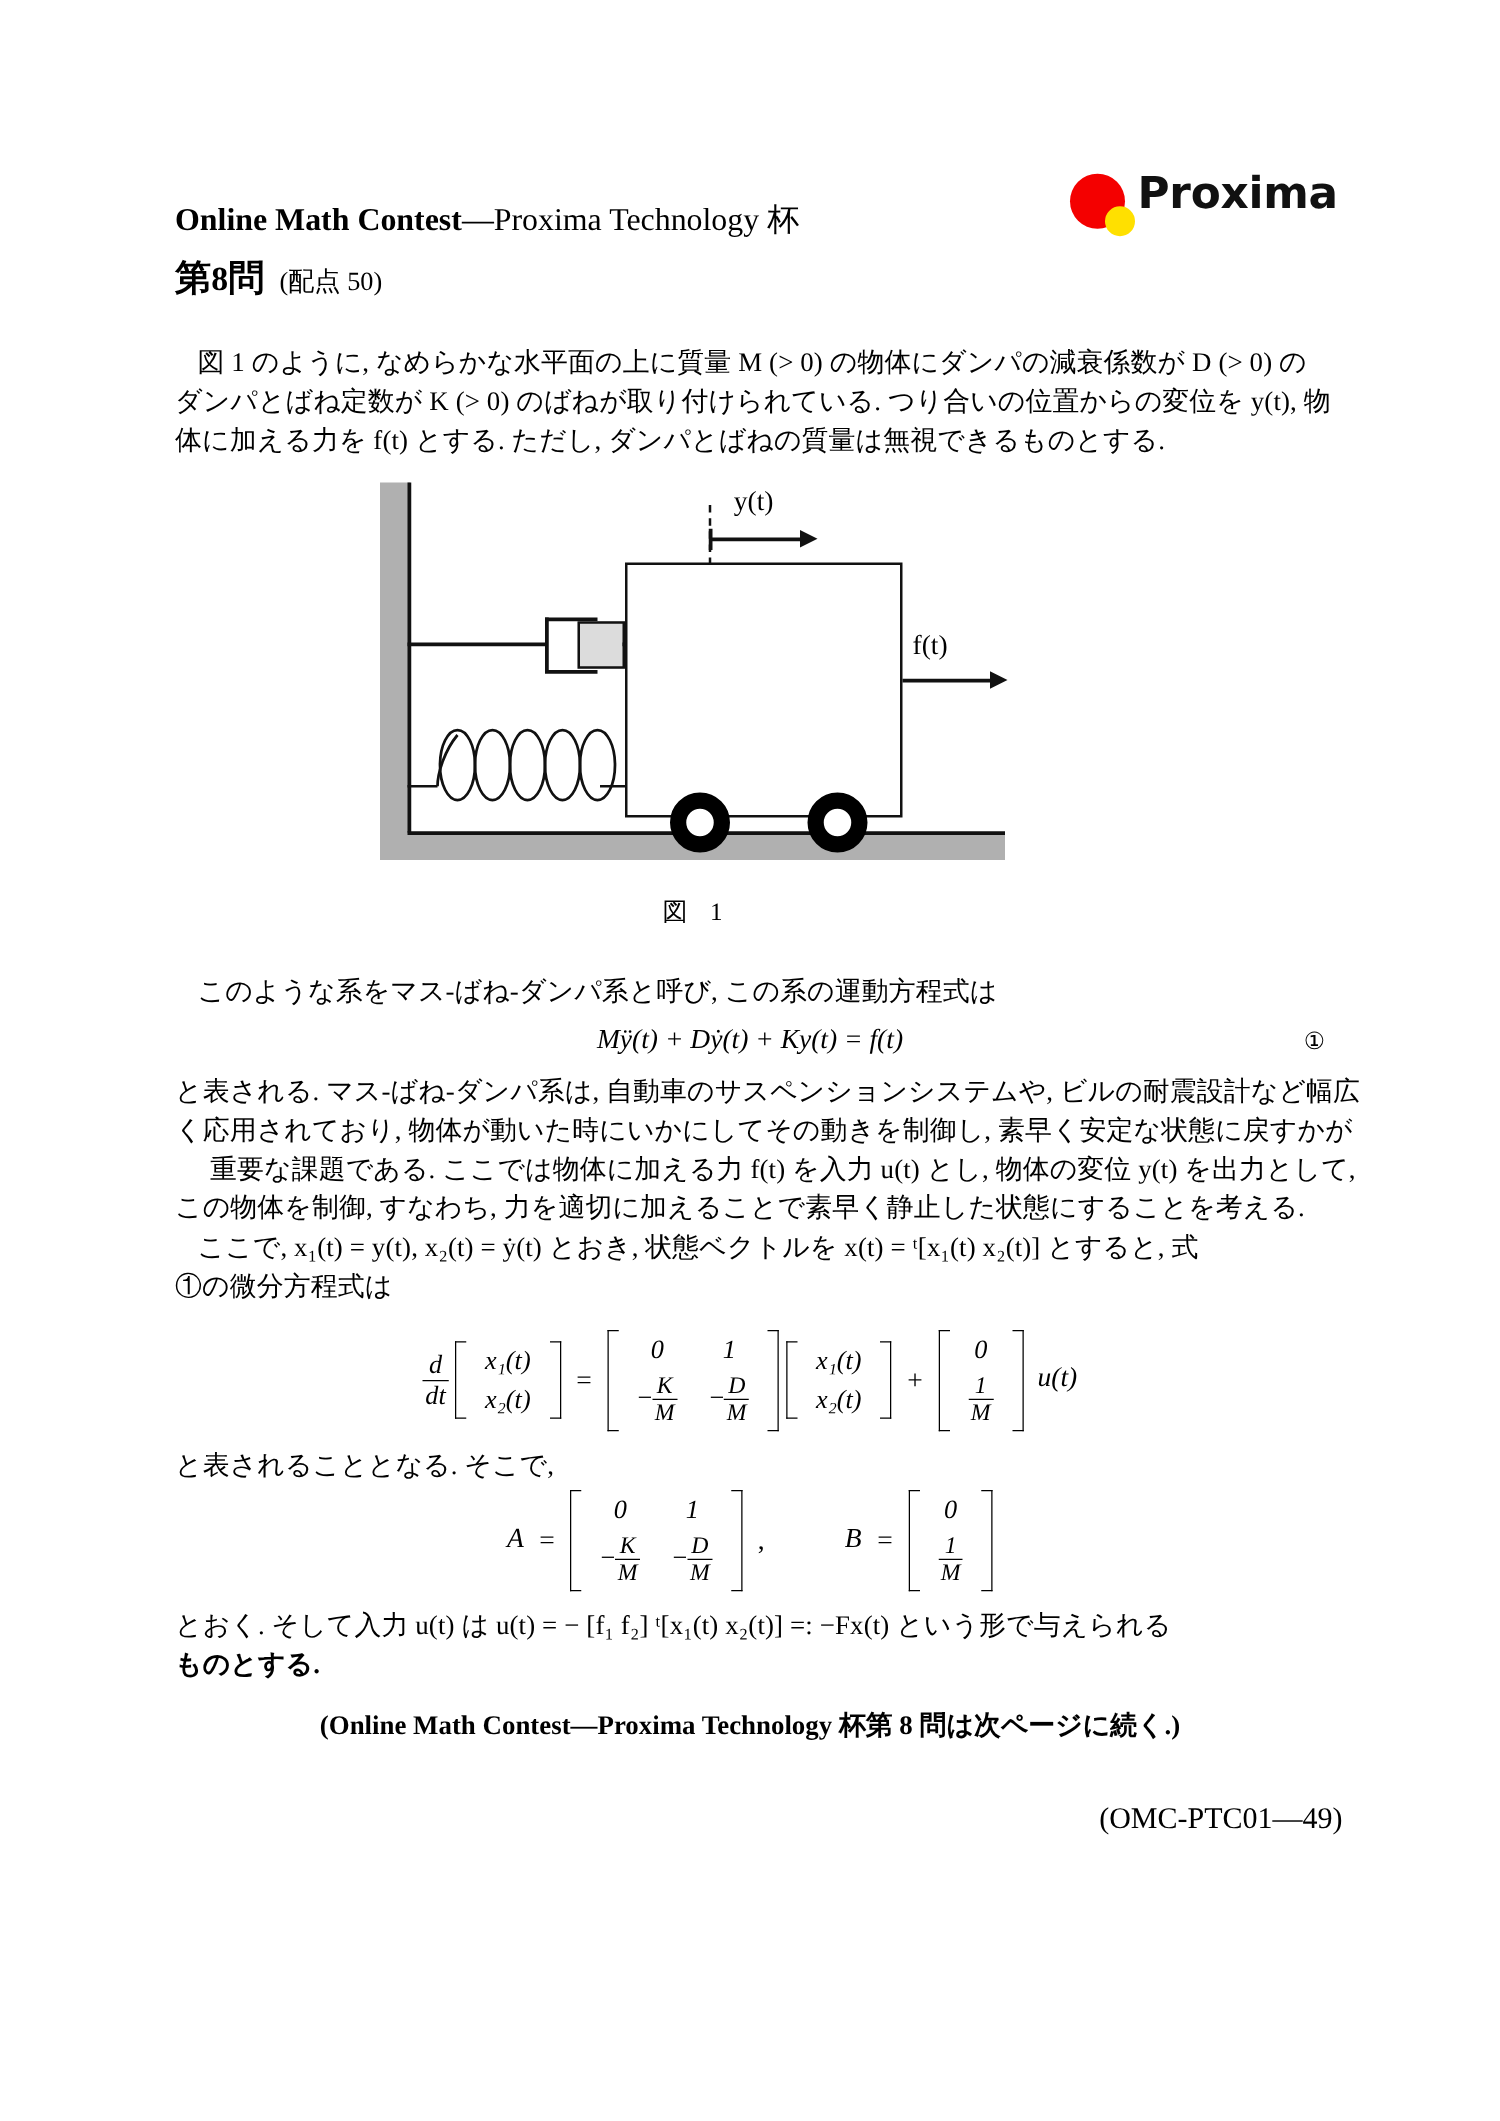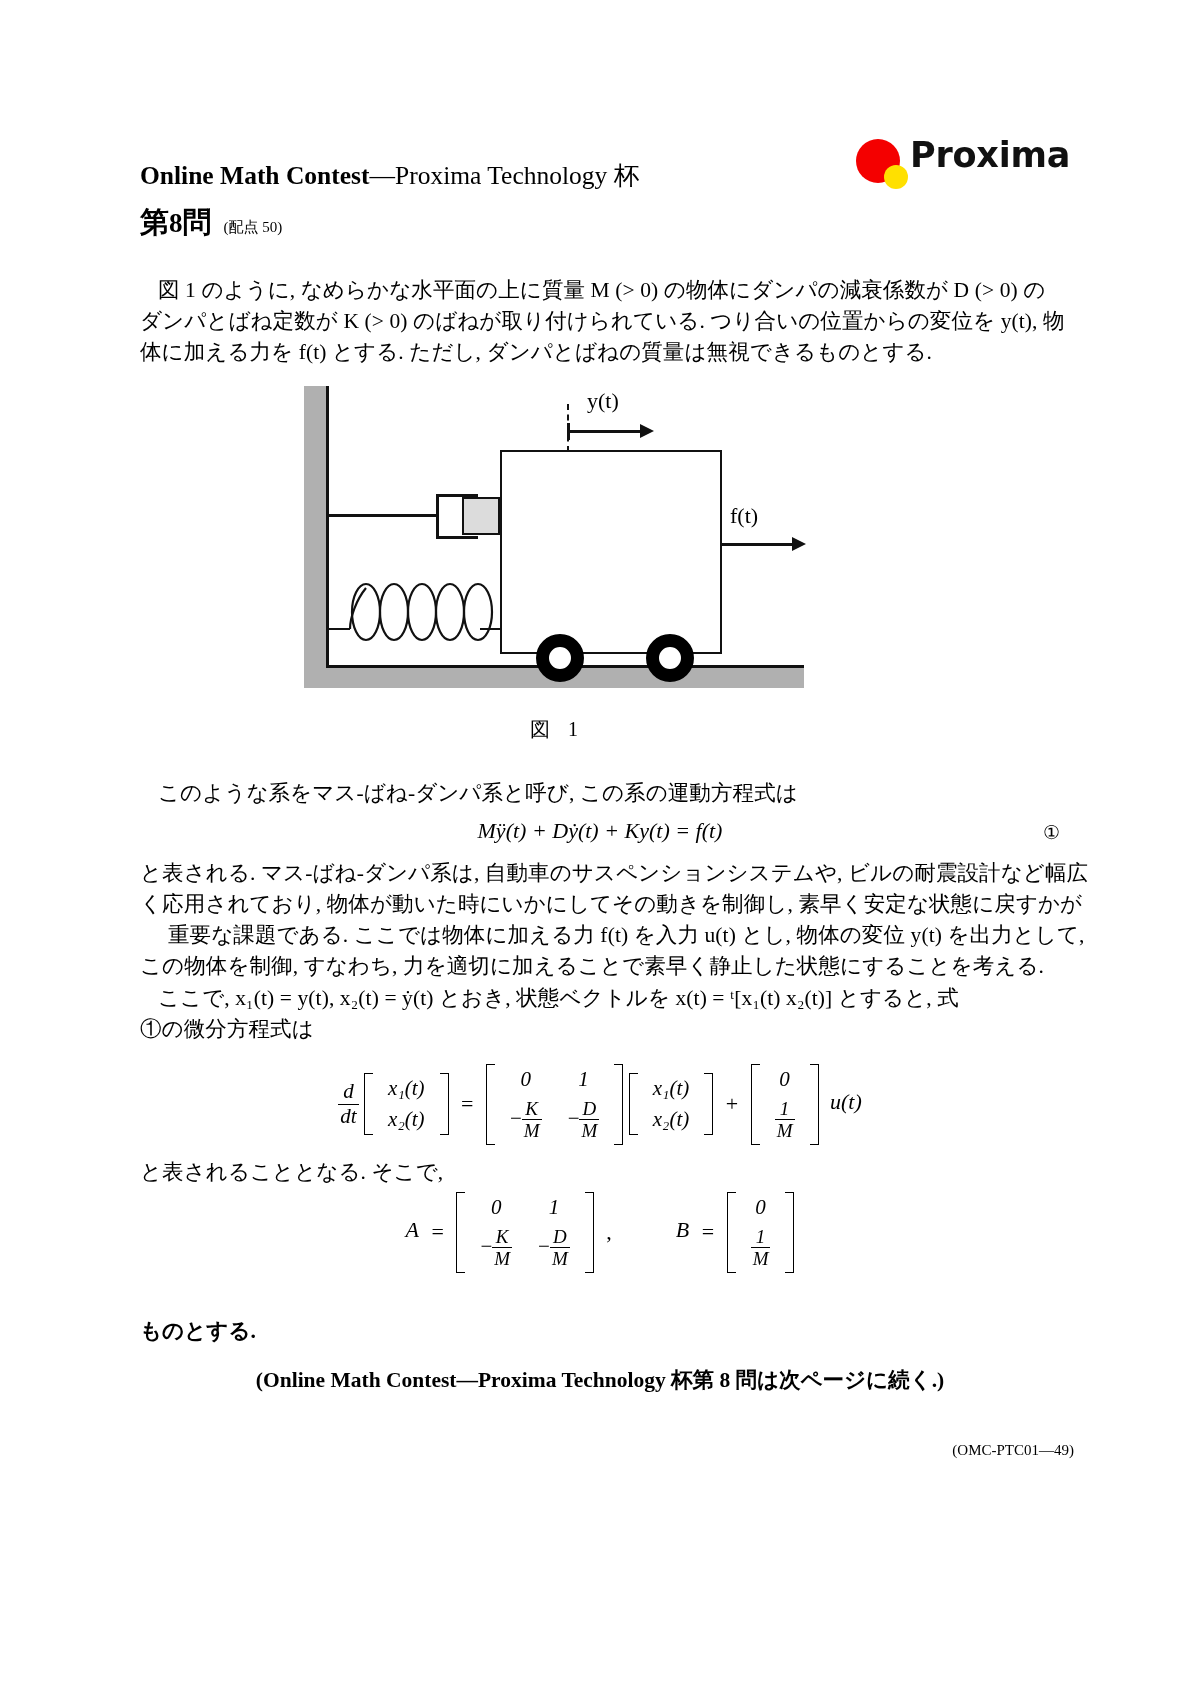--- a/index.html
+++ b/index.html
@@ -36,21 +36,21 @@
     font-size:25.5px;white-space:nowrap;
   }
   .title-line .bf{font-weight:bold;}
   .mdash{letter-spacing:0;}
 
   .prob-head{
     position:absolute;left:140px;top:203px;white-space:nowrap;
   }
   .prob-head .jp{font-weight:bold;font-size:29px;}
   .prob-head .num{font-weight:bold;font-size:27px;}
-  .prob-head .pts{font-size:15px;margin-left:12px;}
+  .prob-head .pts{font-size:21px;margin-left:12px;}
 
   
   .para{
     position:absolute;
     font-size:21.5px;
     line-height:31px;
     letter-spacing:.1px;
     white-space:nowrap;
   }
   .p-l{left:140px;}
@@ -118,21 +118,21 @@
   .frac .den{display:block;padding:0 2px;}
   .op{display:inline-block;vertical-align:middle;padding:0 7px;font-style:normal;}
   .mi{font-style:italic;}
 
   
   .closing{
     position:absolute;width:1200px;text-align:center;
     font-weight:bold;font-size:21.5px;
   }
   .pagenum{position:absolute;width:1200px;text-align:center;font-size:21px;}
-  .docid{position:absolute;right:126px;font-size:15px;}
+  .docid{position:absolute;right:126px;font-size:24px;}
 </style>
 </head>
 <body>
 
 <div class="page">
 
   <div class="logo">
     <div class="logo-dot-red"></div>
     <div class="logo-dot-yellow"></div>
     <div class="logo-word">Proxima</div>
@@ -324,20 +324,23 @@
               <td>0</td>
             </tr>
         <tr>
               <td><span class="frac"><span class="num">1</span><span class="den">M</span></span></td>
             </tr>
       </tbody>
         </table>
     </span>
   </div>
 
+  <div class="para p-l" style="top:1285px;">
+    <span>とおく. そして入力 u(t) は u(t) = − [f₁  f₂] ᵗ[x₁(t)  x₂(t)] =: −Fx(t) という形で与えられる</span>
+  </div>
   <div class="para p-l" style="top:1316px;font-weight:bold;">
     <span>ものとする.</span>
   </div>
 
   <div class="closing" style="top:1365px;">
     <span>(Online Math Contest—Proxima Technology 杯第 8 問は次ページに続く.)</span>
   </div>
 
   <div class="docid" style="top:1442px;">(OMC-PTC01—49)</div>
 

